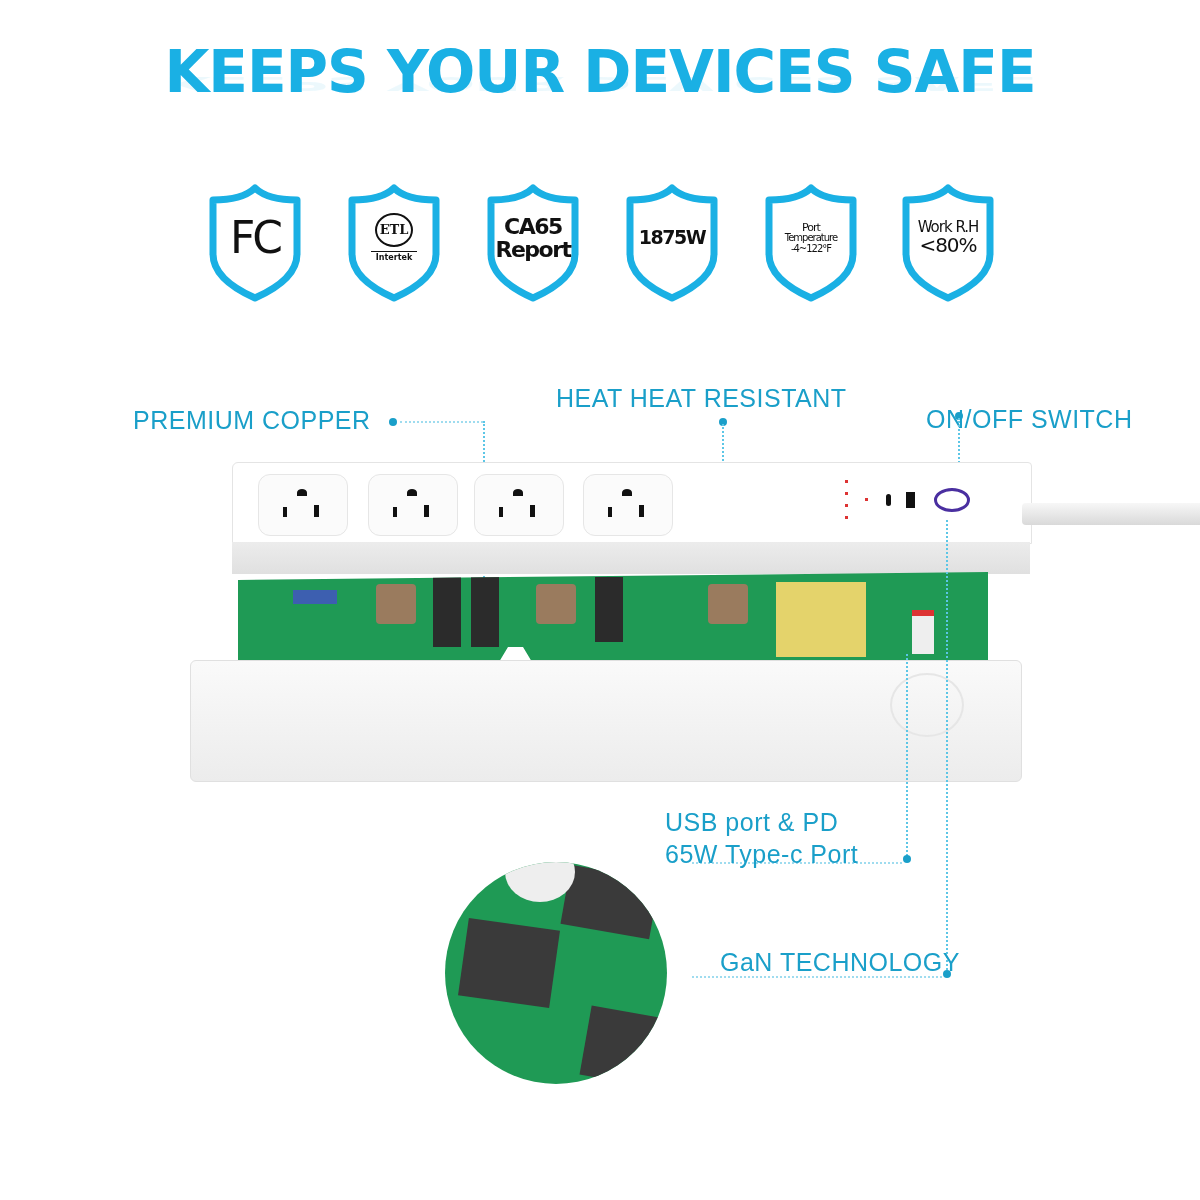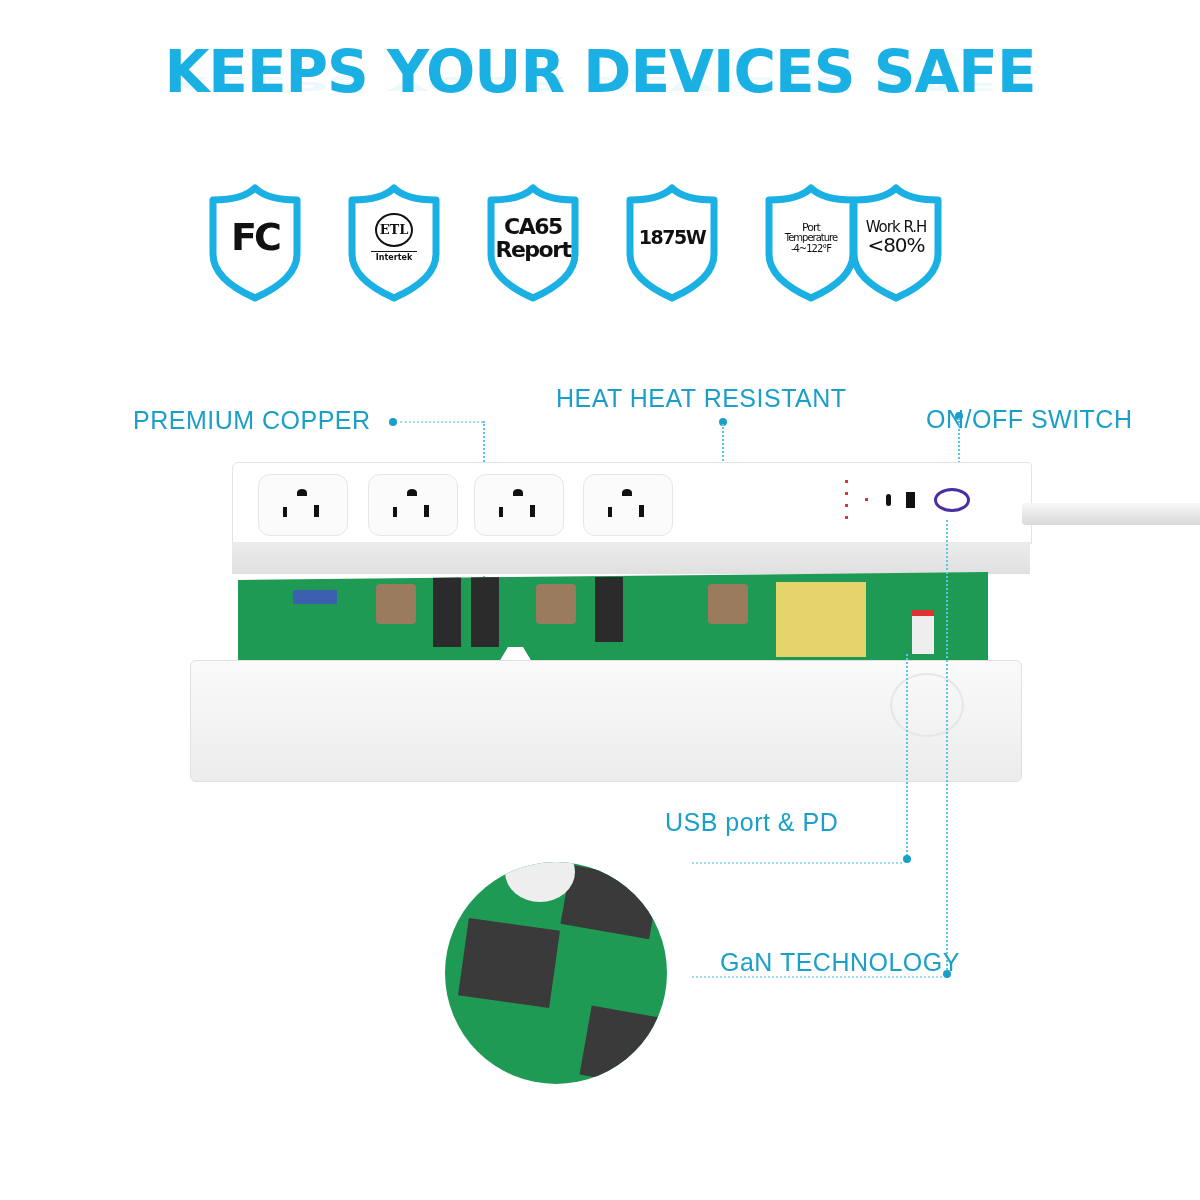--- a/index.html
+++ b/index.html
@@ -23,21 +23,21 @@
 </head>
 <body>
 
 <div class="abs title">KEEPS YOUR DEVICES SAFE</div>
 <div class="abs title-reflect">KEEPS YOUR DEVICES SAFE</div>
 
 <div class="abs badge" style="left:207px">
   <svg width="96" height="120" viewBox="0 0 96 120">
       <path d="M48 6 C40 14 28 18 6 18 L6 72 C6 94 30 108 48 116 C66 108 90 94 90 72 L90 18 C68 18 56 14 48 6Z" fill="#fff" stroke="#1ab0e4" stroke-width="7" stroke-linejoin="round"></path>
     </svg>
-  <div class="badge-text" style="font-size:38px;letter-spacing:-3px;font-weight:bold">
+  <div class="badge-text" style="font-size:44px;letter-spacing:-3px;font-weight:normal">
       <span>FC</span>
     </div>
 </div>
 
 <div class="abs badge" style="left:346px">
   <svg width="96" height="120" viewBox="0 0 96 120">
       <path d="M48 6 C40 14 28 18 6 18 L6 72 C6 94 30 108 48 116 C66 108 90 94 90 72 L90 18 C68 18 56 14 48 6Z" fill="#fff" stroke="#1ab0e4" stroke-width="7" stroke-linejoin="round"></path>
     </svg>
   <div class="badge-text">
     <span style="display:inline-block;border:2px solid #111;border-radius:50%;width:34px;height:30px;line-height:30px;font-size:13px;font-family:'DejaVu Serif',serif;">ETL</span>
@@ -69,21 +69,21 @@
   <svg width="96" height="120" viewBox="0 0 96 120">
       <path d="M48 6 C40 14 28 18 6 18 L6 72 C6 94 30 108 48 116 C66 108 90 94 90 72 L90 18 C68 18 56 14 48 6Z" fill="#fff" stroke="#1ab0e4" stroke-width="7" stroke-linejoin="round"></path>
     </svg>
   <div class="badge-text" style="font-weight:normal;letter-spacing:-1px">
     <span style="font-size:11px">Port</span>
     <span style="font-size:10px">Temperature</span>
     <span style="font-size:10px">-4~122°F</span>
   </div>
 </div>
 
-<div class="abs badge" style="left:848px">
+<div class="abs badge" style="left:900px">
   <svg width="96" height="120" viewBox="0 0 96 120">
       <path d="M48 6 C40 14 28 18 6 18 L6 72 C6 94 30 108 48 116 C66 108 90 94 90 72 L90 18 C68 18 56 14 48 6Z" fill="#fff" stroke="#1ab0e4" stroke-width="7" stroke-linejoin="round"></path>
     </svg>
   <div class="badge-text" style="font-weight:normal;letter-spacing:-1px">
     <span style="font-size:15px">Work R.H</span>
     <span style="font-size:20px">&lt;80%</span>
   </div>
 </div>
 
 <div class="abs lbl" style="left:133px;top:406px">PREMIUM COPPER</div>
@@ -154,20 +154,21 @@
 <div class="abs base">
   <div style="position:absolute;left:0;top:5px;width:830px;height:120px;background:linear-gradient(#fafafa,#ececec);border:1px solid #e0e0e0;border-radius:6px"></div>
   <div style="position:absolute;left:700px;top:18px;width:70px;height:60px;border:2px solid #e6e6e6;border-radius:50%"></div>
 </div>
 
 <div class="abs vline" style="left:906px;top:654px;height:202px"></div>
 <div class="abs dot" style="left:903px;top:855px"></div>
 <div class="abs hline" style="left:692px;top:862px;width:210px"></div>
 <div class="abs lbl" style="left:665px;top:806px;line-height:32px">
   <div>USB port &amp; PD</div>
+  <div>65W Type-c Port</div>
 </div>
 
 <div class="abs vline" style="left:946px;top:520px;height:450px"></div>
 <div class="abs dot" style="left:943px;top:970px"></div>
 <div class="abs hline" style="left:692px;top:976px;width:250px"></div>
 <div class="abs lbl" style="left:720px;top:948px">GaN TECHNOLOGY</div>
 
 <div class="abs circle">
   <div style="position:absolute;left:18px;top:62px;width:92px;height:78px;background:#3a3a3a;transform:rotate(8deg)"></div>
   <div style="position:absolute;left:120px;top:10px;width:90px;height:60px;background:#3a3a3a;transform:rotate(10deg)"></div>

